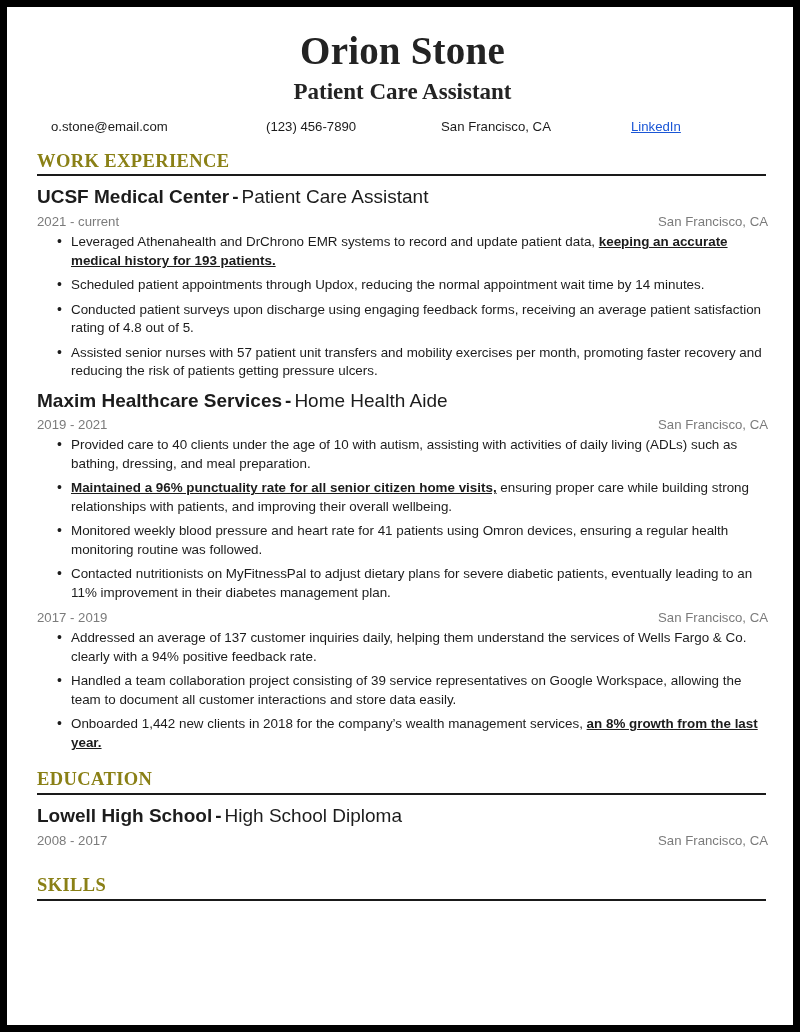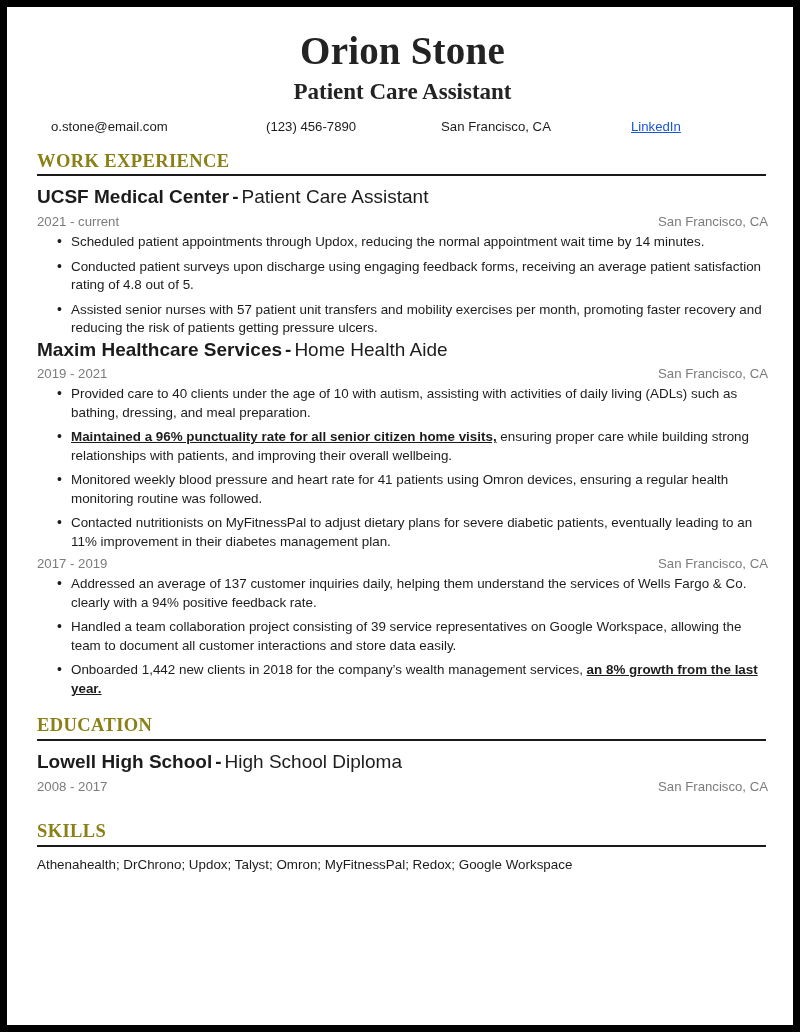--- a/index.html
+++ b/index.html
@@ -75,21 +75,21 @@
     line-height: 1.12;
   }
   .sec-rule {
     height: 0;
     border-top: 2.4px solid #1a1a1a;
     margin-top: 3px;
     margin-right: 2px;
   }
 
   
-  .entry { }
+  .entry { margin-top: 8px; }
   .entry:first-of-type { margin-top: 9px; }
   .entry-title {
     font-family: Liberation Sans, sans-serif;
     font-size: 19px;
     color: #1c1c1c;
     line-height: 1.25;
   }
   .entry-title .org { font-weight: bold; }
   .entry-title .dash { font-weight: bold; padding: 0 3px; }
   .entry-title .role { font-weight: normal; }
@@ -160,20 +160,21 @@
       <div class="sec-head">WORK EXPERIENCE</div>
       <div class="sec-rule"></div>
       <div>
           <div class="entry">
             <div class="entry-title"><span class="org">UCSF Medical Center</span><span class="dash">-</span><span class="role">Patient Care Assistant</span></div>
             <div class="meta">
               <span>2021 - current</span>
               <span>San Francisco, CA</span>
             </div>
             <ul class="bullets">
+              <li><span>Leveraged Athenahealth and DrChrono EMR systems to record and update patient data, </span><b>keeping an accurate medical history for 193 patients.</b></li>
               <li><span>Scheduled patient appointments through Updox, reducing the normal appointment wait time by 14 minutes.</span></li>
               <li><span>Conducted patient surveys upon discharge using engaging feedback forms, receiving an average patient satisfaction rating of 4.8 out of 5.</span></li>
               <li><span>Assisted senior nurses with 57 patient unit transfers and mobility exercises per month, promoting faster recovery and reducing the risk of patients getting pressure ulcers.</span></li>
             </ul>
           </div>
           <div class="entry">
             <div class="entry-title"><span class="org">Maxim Healthcare Services</span><span class="dash">-</span><span class="role">Home Health Aide</span></div>
             <div class="meta">
               <span>2019 - 2021</span>
               <span>San Francisco, CA</span>
@@ -210,17 +211,16 @@
               <span>San Francisco, CA</span>
             </div>
           </div>
         </div>
     </div>
     <div class="edu-gap"></div>
 
     <div class="section">
       <div class="sec-head">SKILLS</div>
       <div class="sec-rule"></div>
-      <div class="skills-line">Athenahealth; DrChrono; Updox; Talyst; Omron; MyFitnessPal; Redox; Google Workspace</div>
     </div>
 
   </div>
 </div>
 
 </body></html>

